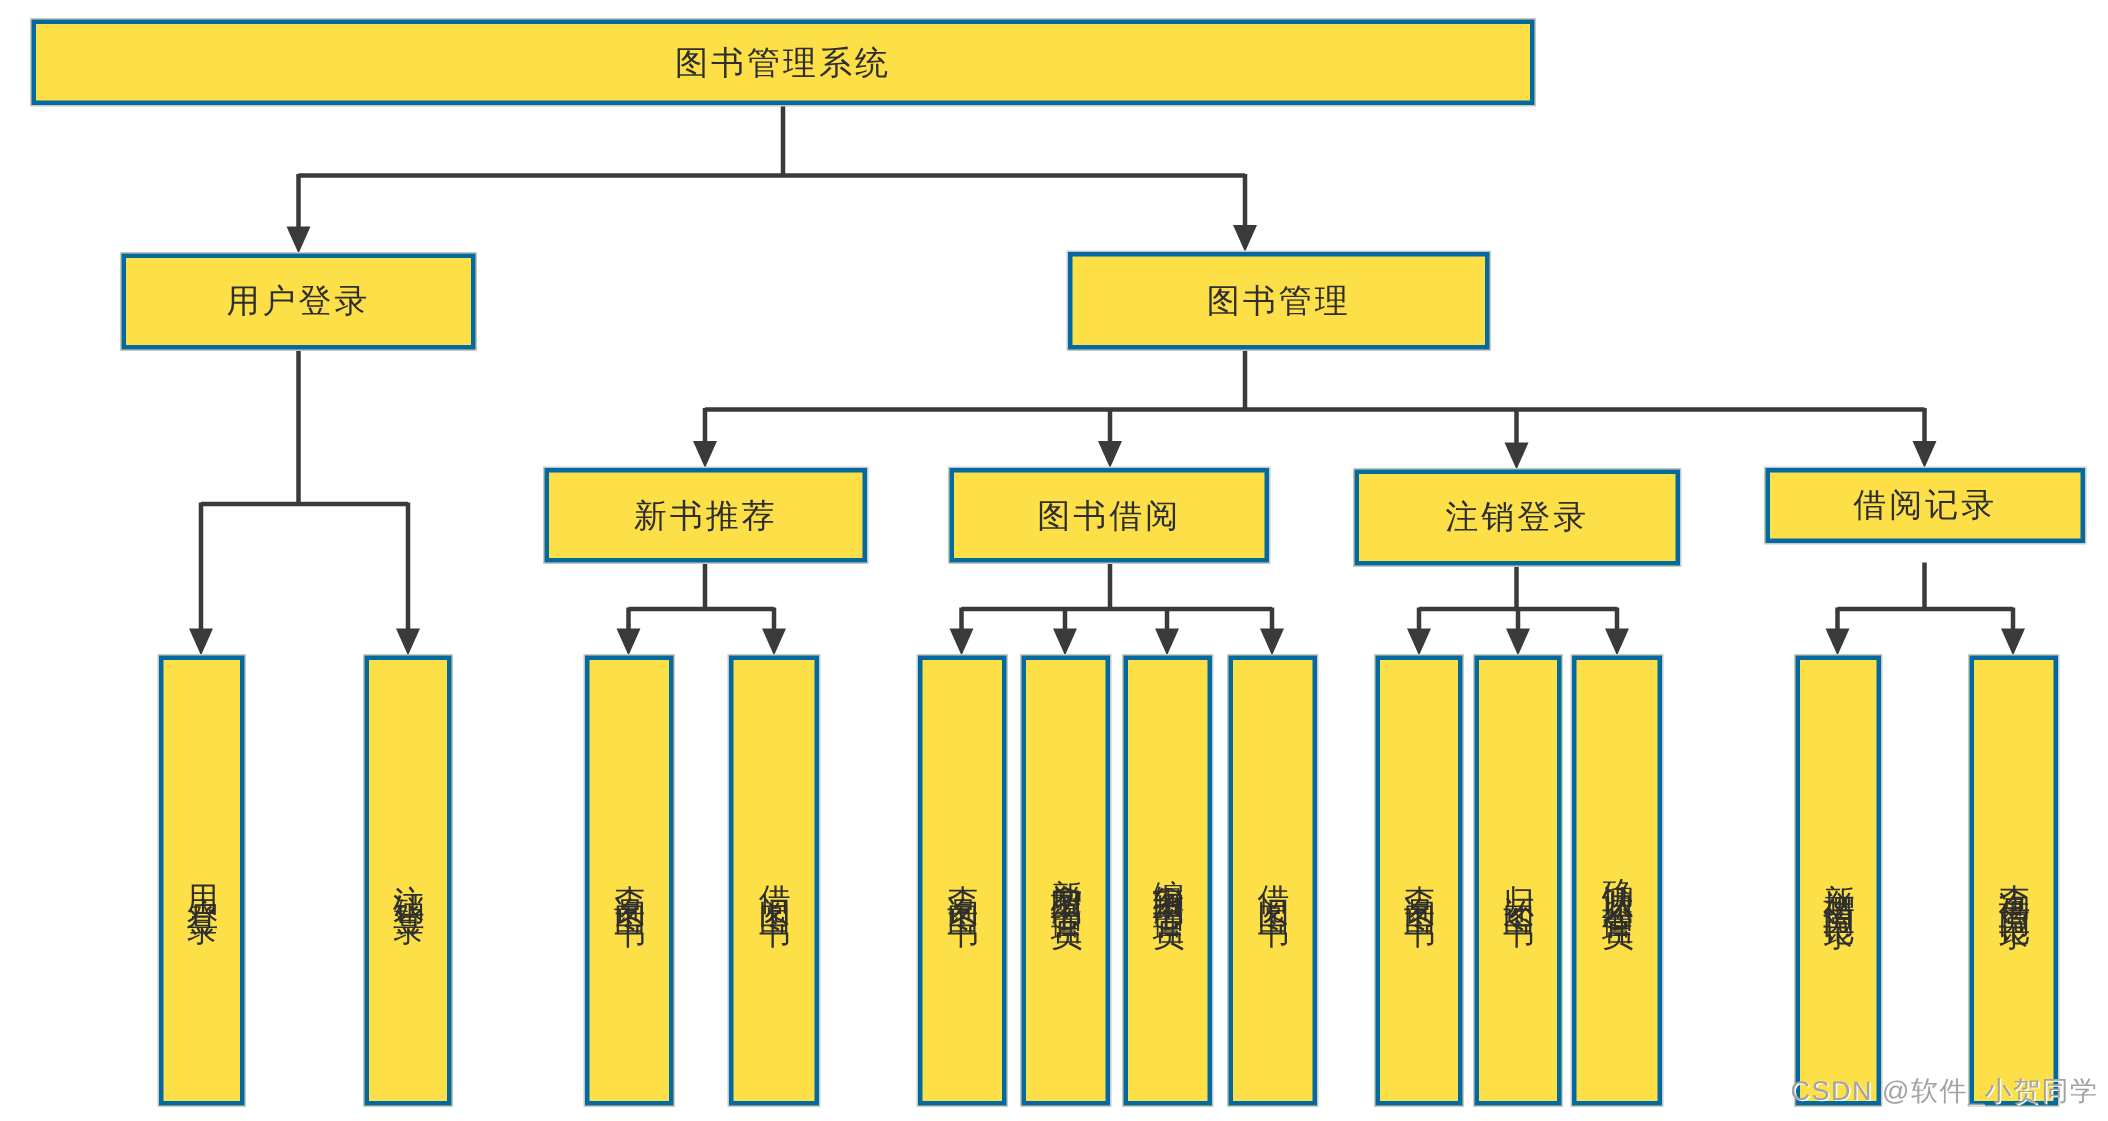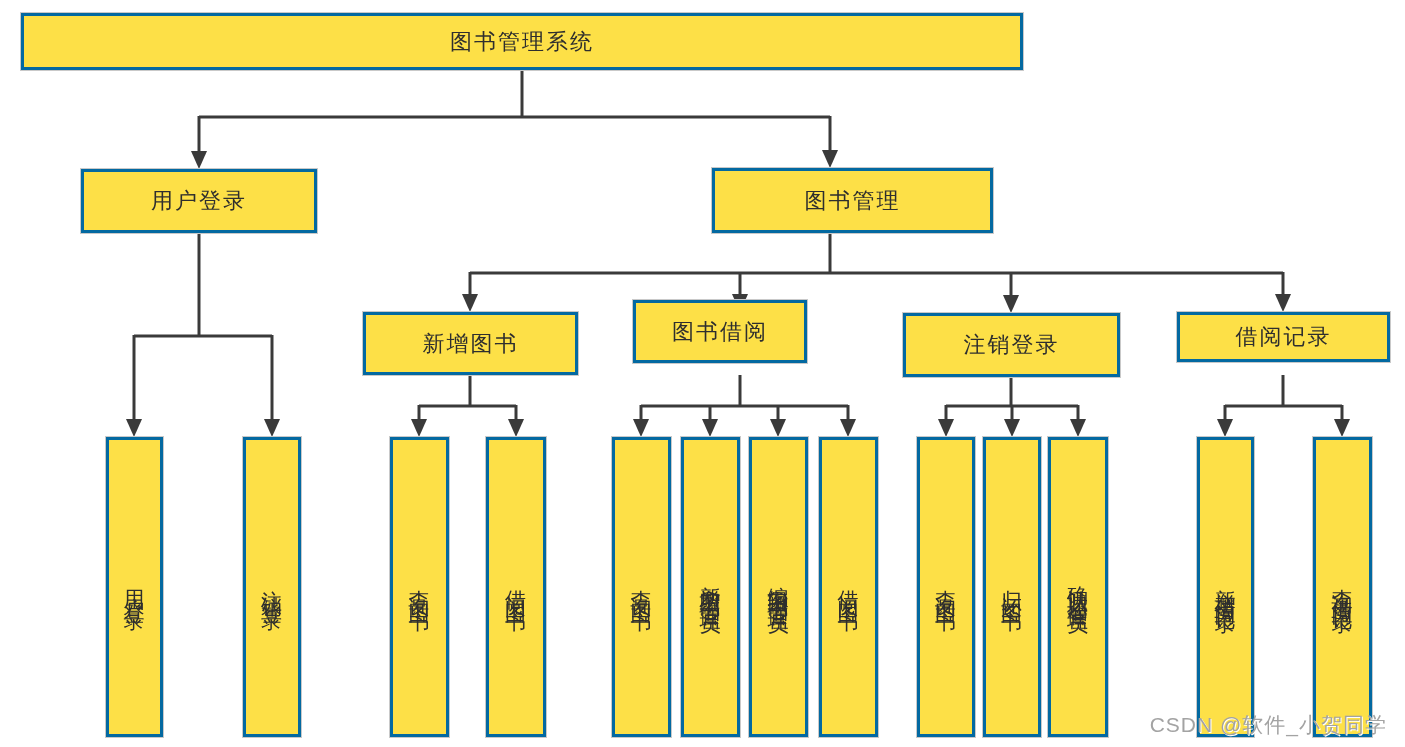--- a/index.html
+++ b/index.html
@@ -35,23 +35,23 @@
     letter-spacing:7px;
     line-height:1;
   }
   #wires{
     position:absolute;
     left:0;top:0;
     width:1405px;height:747px;
   }
   .watermark{
     position:absolute;
-    right:18px;
+    right:6px;
     bottom:8px;
-    font-size:21px;
+    font-size:18px;
     color:#a3a3a3;
     text-shadow:1px 1px 0 #ffffff;
     letter-spacing:1px;
     white-space:nowrap;
   }
 </style>
 </head>
 <body>
 
 <div id="stage">
@@ -134,23 +134,23 @@
   </div>
 
   <div class="node h-node" style="left:81px;top:169px;width:236px;height:64px;">
     <span>用户登录</span>
   </div>
   <div class="node h-node" style="left:712px;top:168px;width:281px;height:65px;">
     <span>图书管理</span>
   </div>
 
   <div class="node h-node" style="left:363px;top:312px;width:215px;height:63px;">
-    <span>新增图书</span>
-  </div>
-  <div class="node h-node" style="left:633px;top:300px;width:174px;height:63px;">
+    <span>新书推荐</span>
+  </div>
+  <div class="node h-node" style="left:633px;top:312px;width:213px;height:63px;">
     <span>图书借阅</span>
   </div>
   <div class="node h-node" style="left:903px;top:313px;width:217px;height:64px;">
     <span>注销登录</span>
   </div>
   <div class="node h-node" style="left:1177px;top:312px;width:213px;height:50px;">
     <span>借阅记录</span>
   </div>
 
   <div class="node v-node" style="left:106px;top:437px;width:57px;height:300px;">

